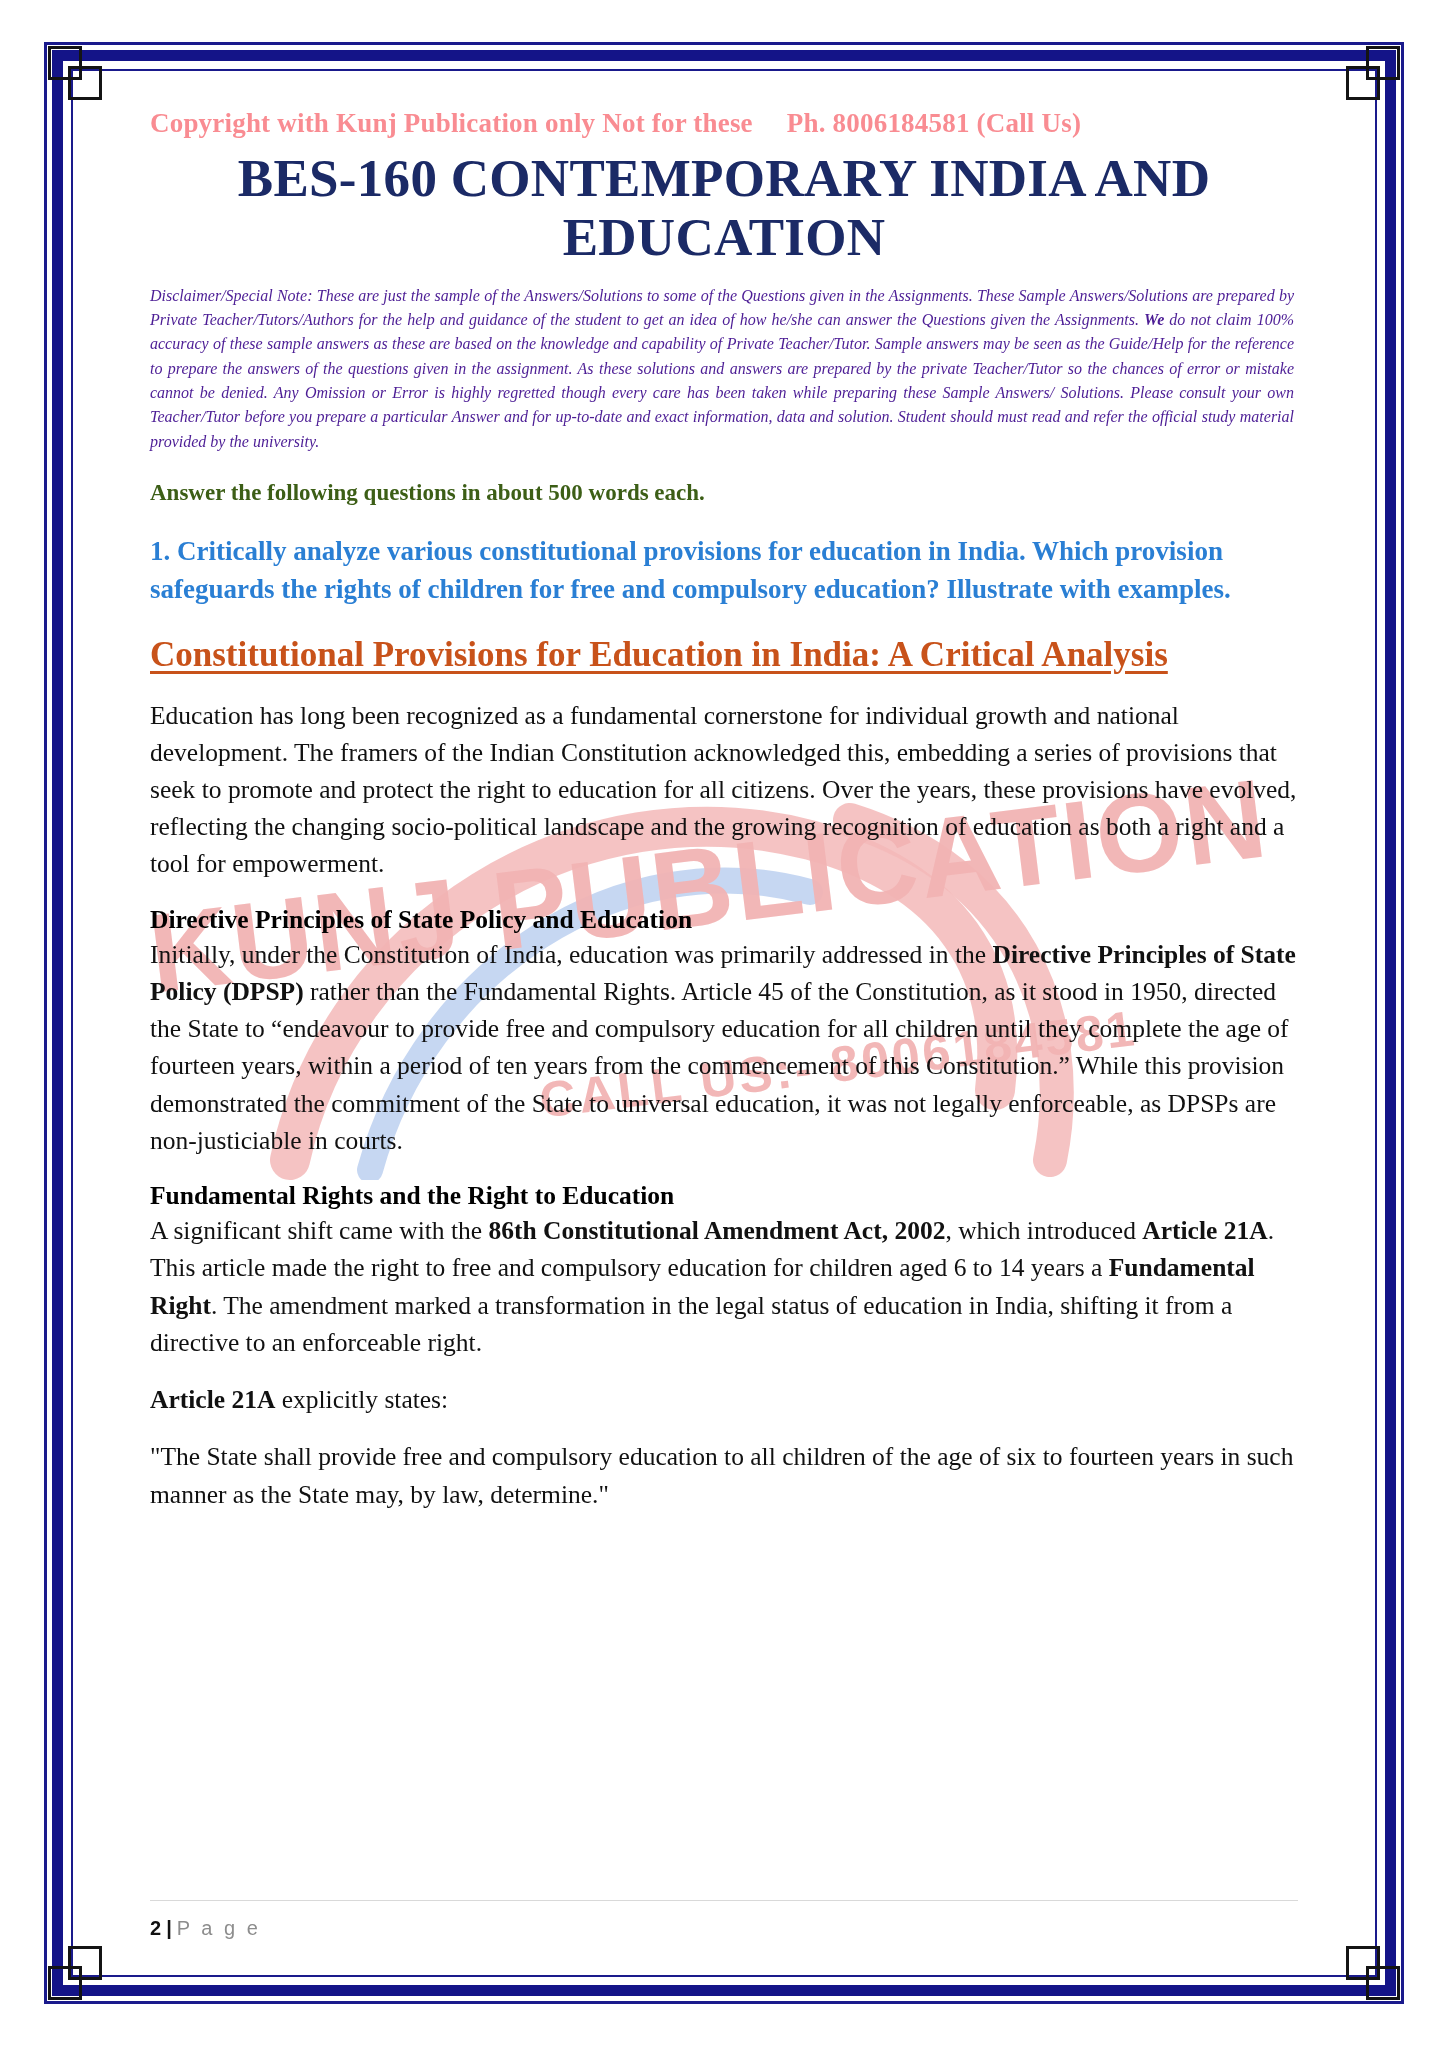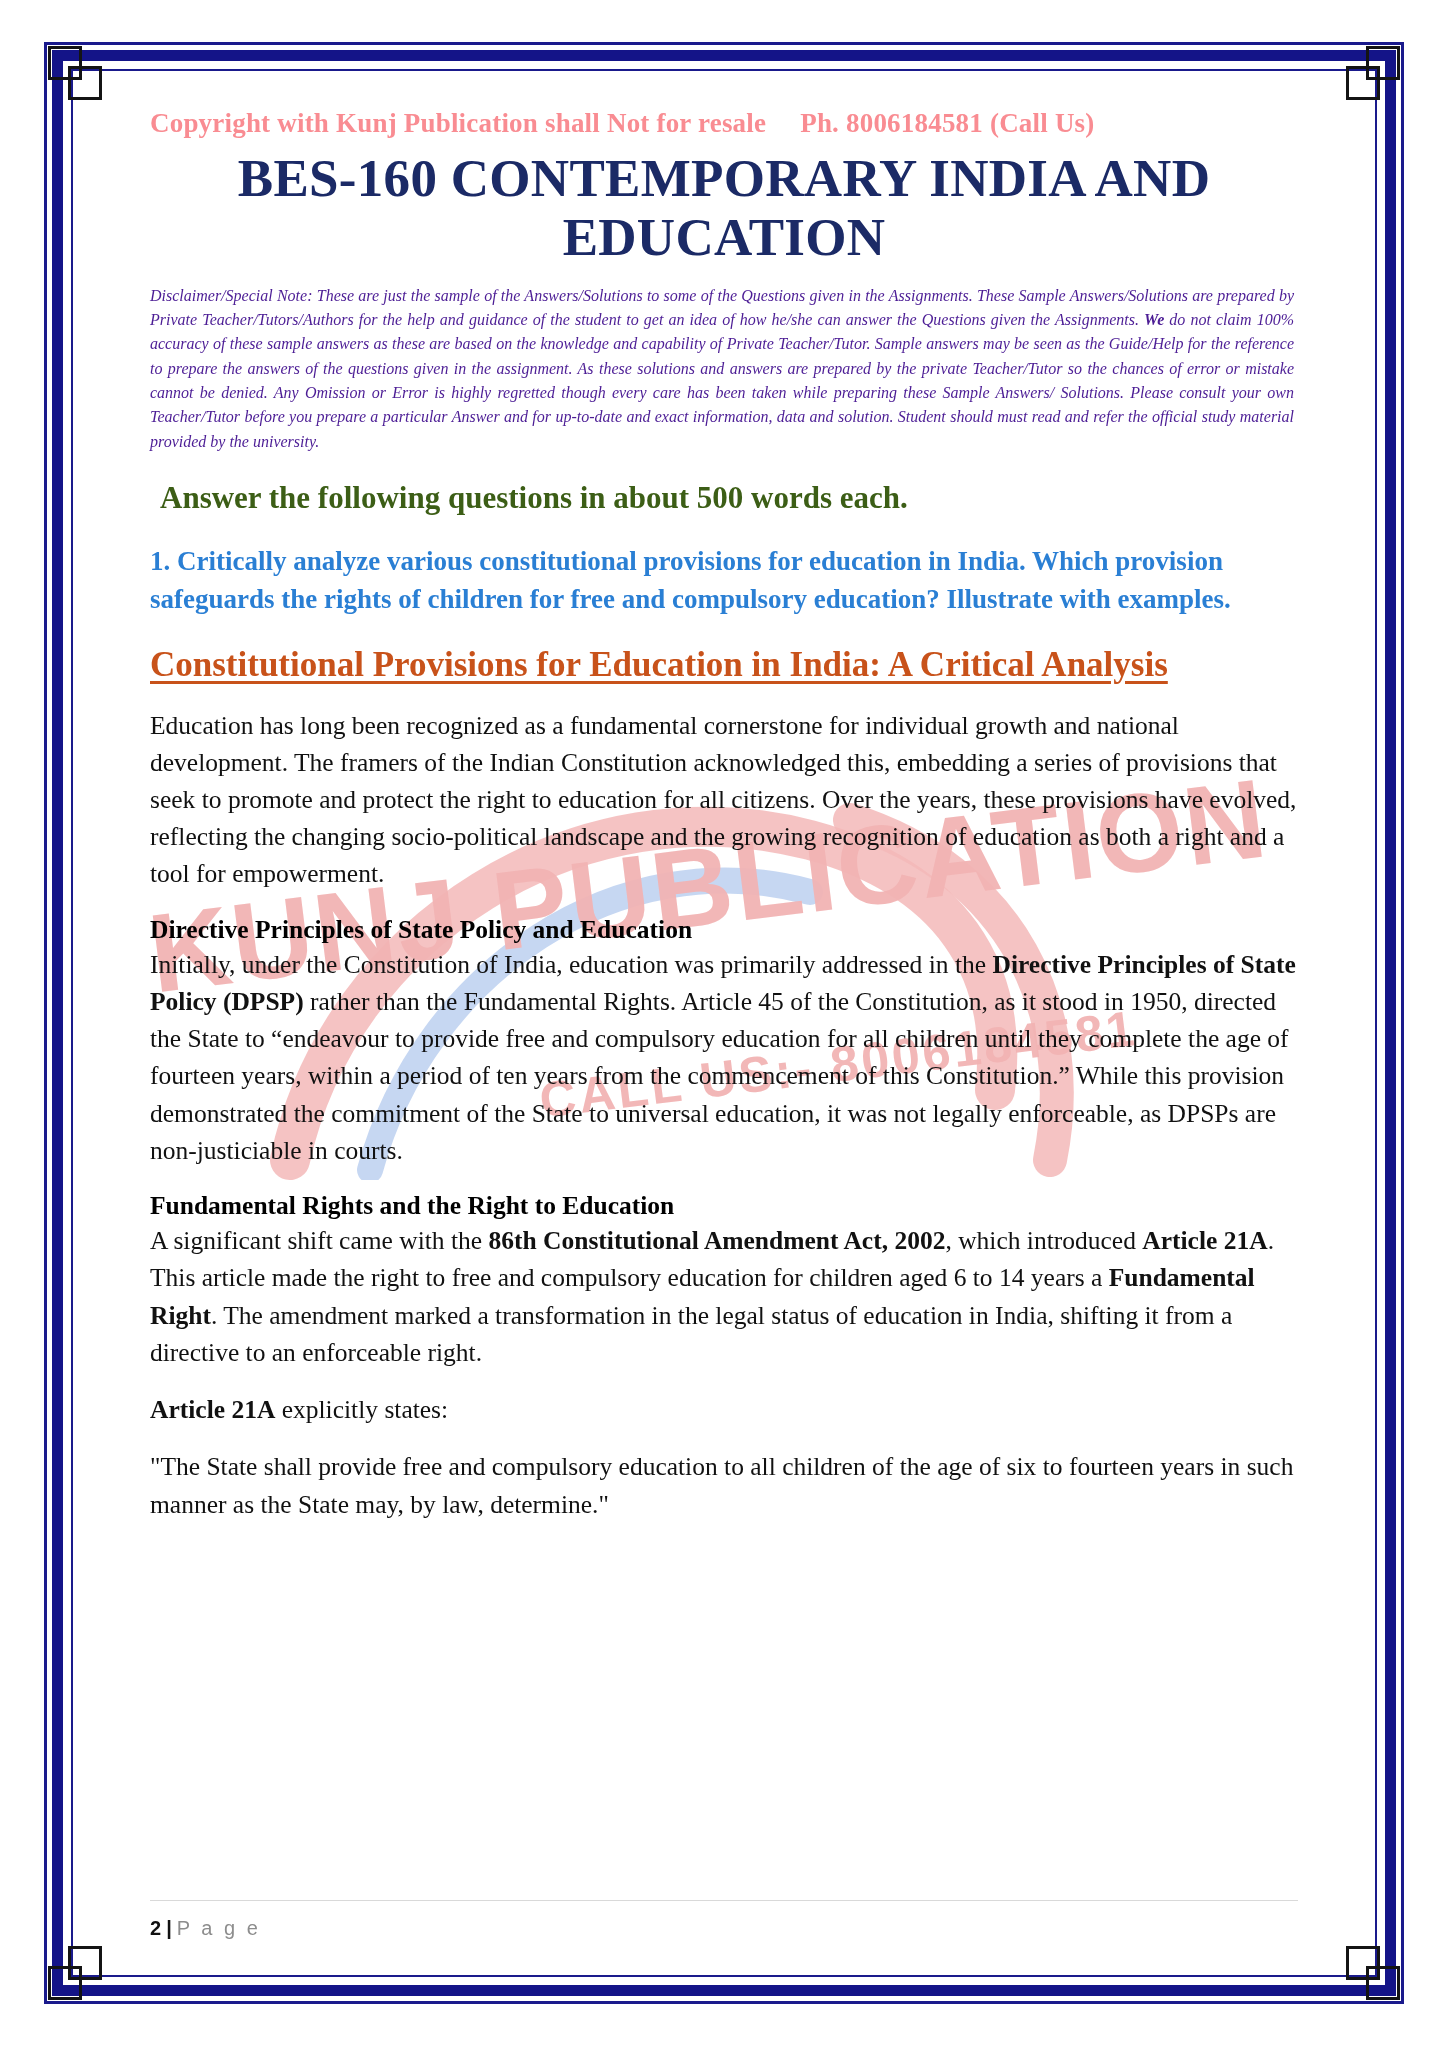--- a/index.html
+++ b/index.html
@@ -136,23 +136,23 @@
     color: #4c1d95;
     text-align: justify;
     margin: 0 0 26px 0;
     padding-right: 4px;
   }
   .disclaimer b { font-style: italic; font-weight: bold; }
 
   .instruction {
     font-family: "Liberation Serif", "DejaVu Serif", serif;
     font-weight: bold;
-    font-size: 31px;
+    font-size: 23px;
     color: #3c5e16;
-    margin: 0 0 26px 10px;
+    margin: 0 0 26px 0;
   }
 
   .question {
     font-family: "Liberation Serif", "DejaVu Serif", serif;
     font-weight: bold;
     font-size: 27px;
     line-height: 1.42;
     color: #2a7fd4;
     margin: 0 0 26px 0;
   }
@@ -234,21 +234,21 @@
     <path d="M120 410 C 175 210, 370 80, 560 132" stroke="#bcd0f0" stroke-width="26" fill="none" stroke-linecap="round" opacity="0.85"></path>
     <path d="M600 60 C 760 110, 830 250, 800 400" stroke="#f3b9b9" stroke-width="34" fill="none" stroke-linecap="round" opacity="0.85"></path>
   </svg>
   <div class="wm-text wm-main">KUNJ PUBLICATION</div>
   <div class="wm-text wm-sub">CALL US:- 8006184581</div>
 </div>
 
 <div class="content">
 
   <div class="hdr">
-    <span>Copyright with Kunj Publication shall Not for resale</span><span class="ph">Ph. 8006184581 (Call Us)</span>
+    <span>Copyright with Kunj Publication only Not for these</span><span class="ph">Ph. 8006184581 (Call Us)</span>
   </div>
 
   <h1 class="doc-title">BES-160 CONTEMPORARY INDIA AND EDUCATION</h1>
 
   <div class="disclaimer">
     <span>Disclaimer/Special Note: These are just the sample of the Answers/Solutions to some of the Questions given in the Assignments. These Sample Answers/Solutions are prepared by Private Teacher/Tutors/Authors for the help and guidance of the student to get an idea of how he/she can answer the Questions given the Assignments. </span><b>We</b><span> do not claim 100% accuracy of these sample answers as these are based on the knowledge and capability of Private Teacher/Tutor. Sample answers may be seen as the Guide/Help for the reference to prepare the answers of the questions given in the assignment. As these solutions and answers are prepared by the private Teacher/Tutor so the chances of error or mistake cannot be denied. Any Omission or Error is highly regretted though every care has been taken while preparing these Sample Answers/ Solutions. Please consult your own Teacher/Tutor before you prepare a particular Answer and for up-to-date and exact information, data and solution. Student should must read and refer the official study material provided by the university.</span>
   </div>
 
   <div class="instruction">Answer the following questions in about 500 words each.</div>
 

